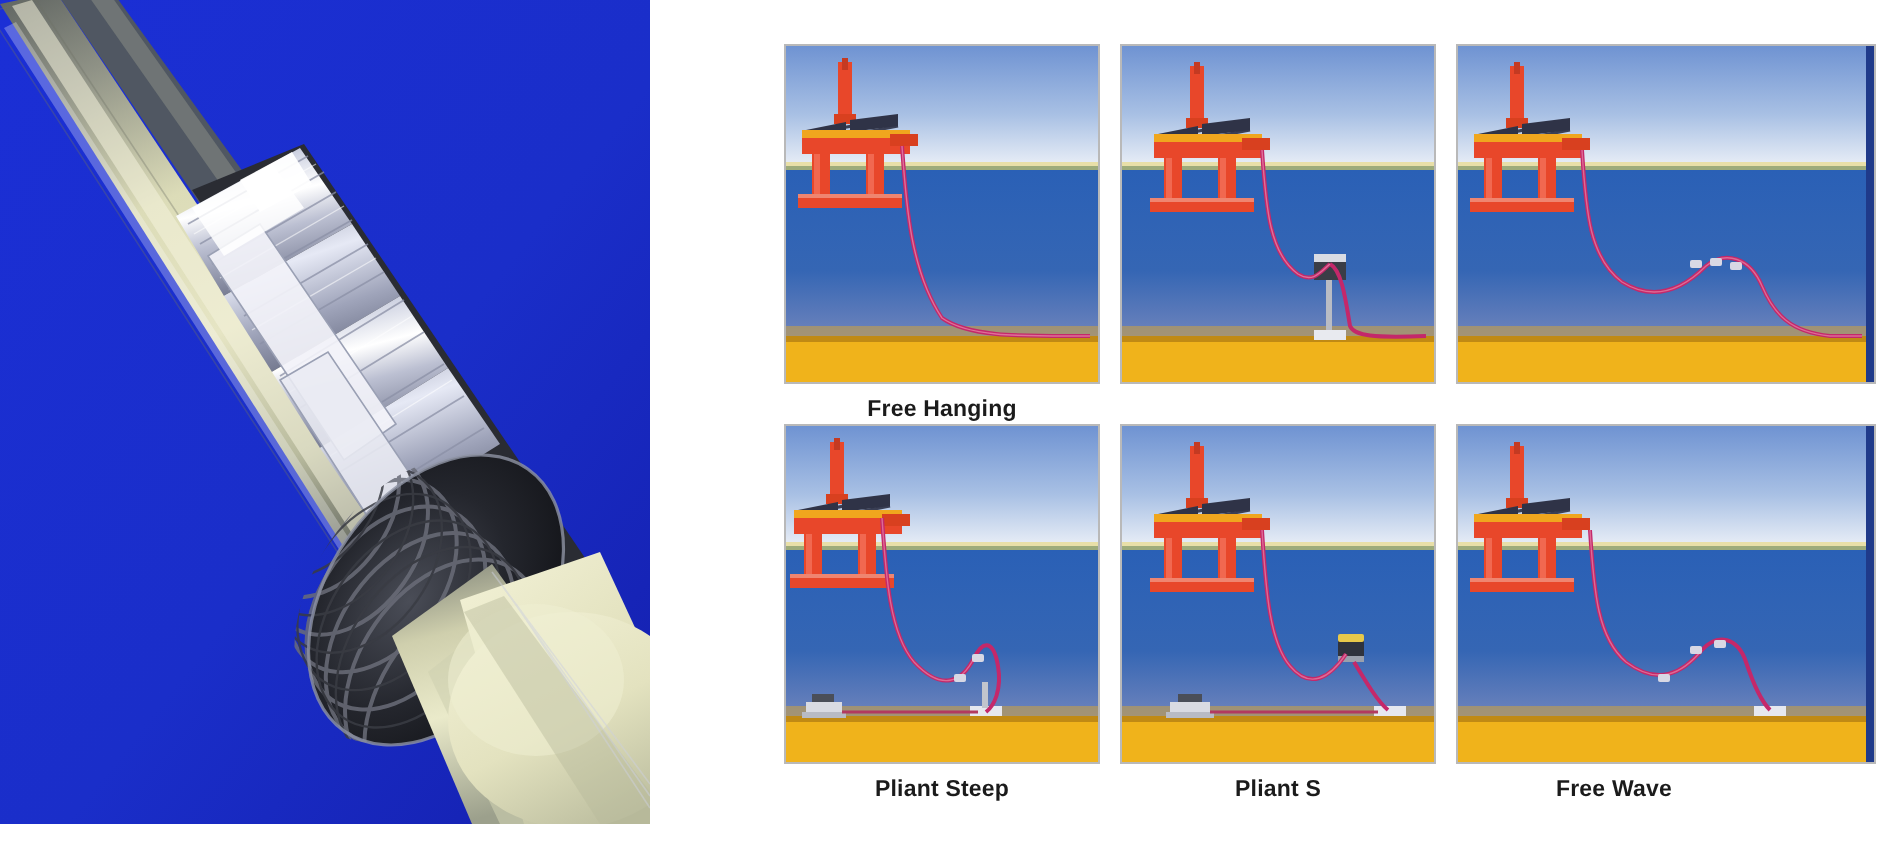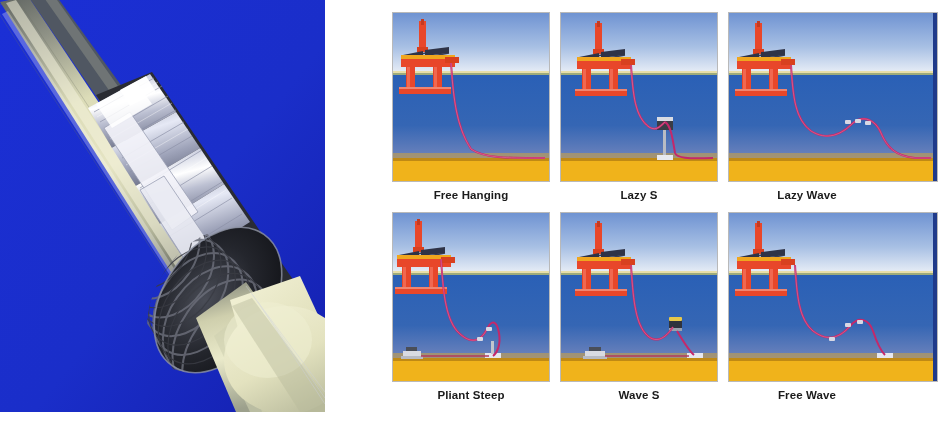--- a/index.html
+++ b/index.html
@@ -7,21 +7,21 @@
 
   #root{position:relative;width:946px;height:434px;background:#fff;}
 
   
   #pipe-figure{position:absolute;left:0;top:0;width:325px;height:412px;overflow:hidden;background:#1a30cf;}
   #pipe-figure svg{display:block;}
 
   
   #config-grid{position:absolute;left:392px;top:4px;width:548px;height:406px;}
   .grid-row{position:absolute;left:0;width:548px;height:200px;}
-  .grid-row.r0{top:8px;}
+  .grid-row.r0{top:18px;}
   .grid-row.r1{top:208px;}
 
   .cell{position:absolute;top:0;width:160px;height:200px;}
   .cell.c0{left:0;}
   .cell.c1{left:168px;}
   .cell.c2{left:336px;}
   .cell.wide{width:212px;}
 
   .thumb{position:relative;width:158px;height:170px;border:1px solid #b9b9b9;
          box-sizing:border-box;overflow:hidden;background:#2f63b5;}
@@ -281,21 +281,20 @@
               <rect x="96" y="142" width="16" height="5" fill="#e8eaef"></rect>
               <rect x="96" y="106" width="16" height="11" fill="#3a3d46"></rect>
               <rect x="96" y="104" width="16" height="4" fill="#d9dce3"></rect>
             </g>
 
             <path d="M 70,52 C 72,82 74,104 88,114 C 96,119 100,112 104,109" stroke="#c4286a" stroke-width="2" fill="none"></path>
             <path d="M 104,109 C 110,112 112,128 114,140 C 116,145 126,146 152,145" stroke="#c4286a" stroke-width="2" fill="none"></path>
             <path d="M 70,52 C 72,82 74,104 88,114 C 96,119 100,112 104,109" stroke="#f2a0b8" stroke-width="0.7" fill="none" opacity="0.6"></path>
           </svg>
         </div>
-        <div class="cap">Lazy S</div>
       </div>
 
       <div class="cell c2 wide">
         <div class="thumb">
           <svg width="210" height="170" viewBox="0 0 210 170">
             <rect x="0" y="0" width="204" height="62" fill="url(#skyA)"></rect>
             <rect x="0" y="58" width="204" height="5" fill="#e8dfa8"></rect>
             <rect x="0" y="60" width="204" height="3" fill="#5f7f55" opacity="0.55"></rect>
             <rect x="0" y="62" width="204" height="84" fill="url(#seaA)"></rect>
             <rect x="0" y="140" width="204" height="8" fill="#cfa23c" opacity="0.55"></rect>
@@ -328,21 +327,20 @@
                      C 134,102 146,106 152,120 C 158,134 166,143 186,145 L 202,145" stroke="#c4286a" stroke-width="2" fill="none"></path>
             <path d="M 62,52 C 64,84 66,106 82,118 C 98,128 112,122 124,110
                      C 134,102 146,106 152,120 C 158,134 166,143 186,145 L 202,145" stroke="#f2a0b8" stroke-width="0.7" fill="none" opacity="0.55"></path>
             <g fill="#d8d8e4">
               <rect x="116" y="107" width="6" height="4" rx="1"></rect>
               <rect x="126" y="106" width="6" height="4" rx="1"></rect>
               <rect x="136" y="108" width="6" height="4" rx="1"></rect>
             </g>
           </svg>
         </div>
-        <div class="cap">Lazy Wave</div>
       </div>
     </div>
 
     <div class="grid-row r1">
 
       <div class="cell c0">
         <div class="thumb">
           <svg width="158" height="170" viewBox="0 0 158 170">
             <rect x="0" y="0" width="158" height="62" fill="url(#skyA)"></rect>
             <rect x="0" y="58" width="158" height="5" fill="#e8dfa8"></rect>
@@ -444,21 +442,21 @@
             <g>
               <rect x="126" y="140" width="16" height="5" fill="#e6e8ef"></rect>
             </g>
             <line x1="44" y1="143" x2="128" y2="143" stroke="#b23a60" stroke-width="1.4"></line>
 
             <path d="M 70,52 C 72,84 74,108 84,120 C 94,132 104,126 112,114" stroke="#c4286a" stroke-width="2" fill="none"></path>
             <path d="M 116,118 C 122,128 128,138 133,142" stroke="#c4286a" stroke-width="2" fill="none"></path>
             <path d="M 70,52 C 72,84 74,108 84,120 C 94,132 104,126 112,114" stroke="#f2a0b8" stroke-width="0.7" fill="none" opacity="0.55"></path>
           </svg>
         </div>
-        <div class="cap">Wave S</div>
+        <div class="cap">Pliant S</div>
       </div>
 
       <div class="cell c2 wide">
         <div class="thumb">
           <svg width="210" height="170" viewBox="0 0 210 170">
             <rect x="0" y="0" width="204" height="62" fill="url(#skyA)"></rect>
             <rect x="0" y="58" width="204" height="5" fill="#e8dfa8"></rect>
             <rect x="0" y="60" width="204" height="3" fill="#5f7f55" opacity="0.55"></rect>
             <rect x="0" y="62" width="204" height="84" fill="url(#seaA)"></rect>
             <rect x="0" y="140" width="204" height="8" fill="#cfa23c" opacity="0.55"></rect>

